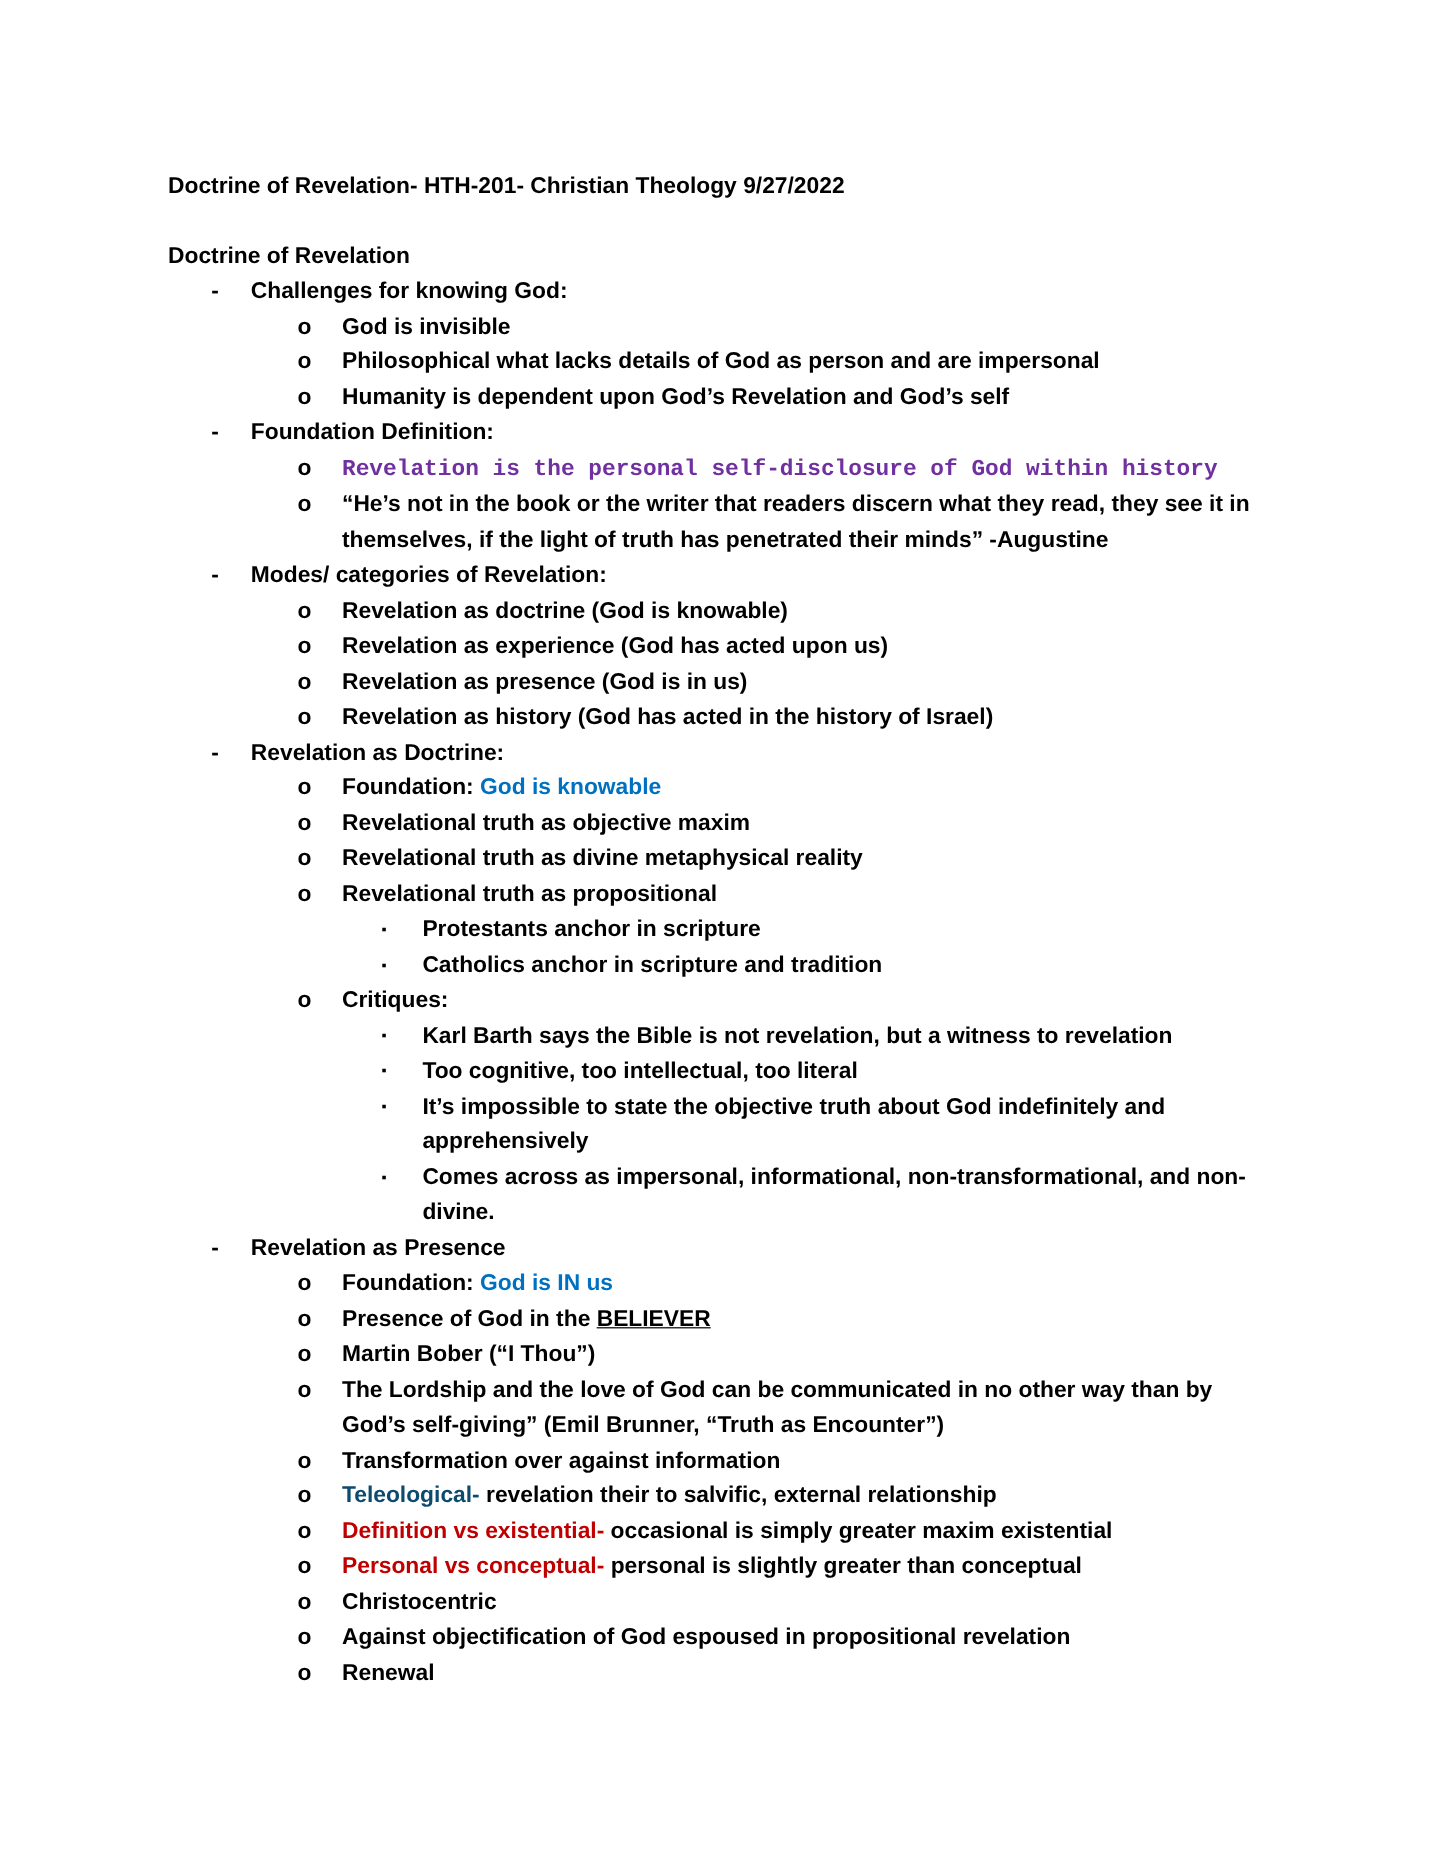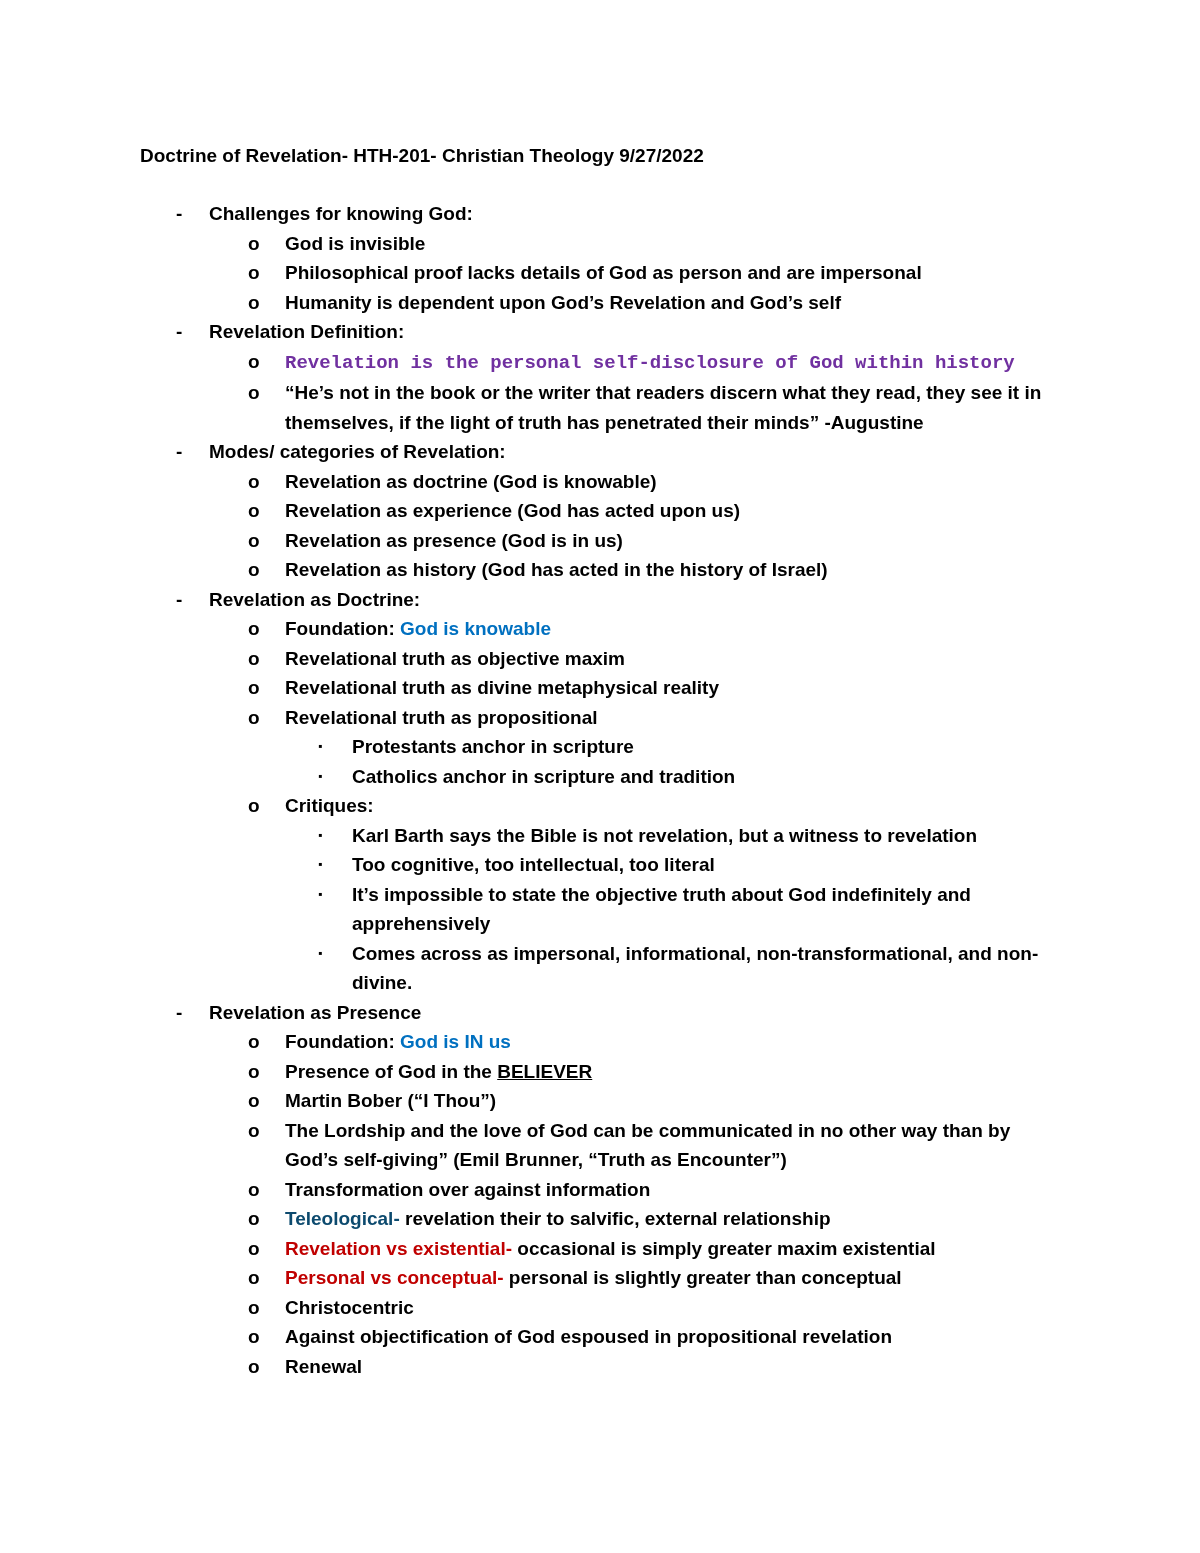--- a/index.html
+++ b/index.html
@@ -49,40 +49,41 @@
   .lvl2 { margin-left: 108px; }
   .lvl2 > .marker { width: 37px; }
   .lvl3 { margin-left: 178px; }
   .lvl3 > .marker { width: 34px; font-size: 12px; line-height: 29.5px; }
 </style>
 </head>
 <body>
 
 <div class="page">
   <div class="doc-title">Doctrine of Revelation- HTH-201- Christian Theology 9/27/2022</div>
+  <div class="doc-heading">Doctrine of Revelation</div>
   <div>
       <div class="row lvl1">
         <span class="marker">-</span>
         <span class="content"><span>Challenges for knowing God:</span></span>
       </div>
       <div class="row lvl2">
         <span class="marker">o</span>
         <span class="content"><span>God is invisible</span></span>
       </div>
       <div class="row lvl2">
         <span class="marker">o</span>
-        <span class="content"><span>Philosophical proof lacks details of God as person and are impersonal</span></span>
+        <span class="content"><span>Philosophical what lacks details of God as person and are impersonal</span></span>
       </div>
       <div class="row lvl2">
         <span class="marker">o</span>
         <span class="content"><span>Humanity is dependent upon God’s Revelation and God’s self</span></span>
       </div>
       <div class="row lvl1">
         <span class="marker">-</span>
-        <span class="content"><span>Revelation Definition:</span></span>
+        <span class="content"><span>Foundation Definition:</span></span>
       </div>
       <div class="row lvl2">
         <span class="marker">o</span>
         <span class="content"><span style="color: rgb(112, 48, 160); font-family: Liberation Mono, monospace;">Revelation is the personal self-disclosure of God within history</span></span>
       </div>
       <div class="row lvl2">
         <span class="marker">o</span>
         <span class="content"><span>“He’s not in the book or the writer that readers discern what they read, they see it in themselves, if the light of truth has penetrated their minds” -Augustine</span></span>
       </div>
       <div class="row lvl1">
@@ -176,21 +177,21 @@
       <div class="row lvl2">
         <span class="marker">o</span>
         <span class="content"><span>Transformation over against information</span></span>
       </div>
       <div class="row lvl2">
         <span class="marker">o</span>
         <span class="content"><span style="color: #0c4a6e;">Teleological-</span><span> revelation their to salvific, external relationship</span></span>
       </div>
       <div class="row lvl2">
         <span class="marker">o</span>
-        <span class="content"><span style="color: rgb(192, 0, 0);">Revelation vs existential-</span><span> occasional is simply greater maxim existential</span></span>
+        <span class="content"><span style="color: rgb(192, 0, 0);">Definition vs existential-</span><span> occasional is simply greater maxim existential</span></span>
       </div>
       <div class="row lvl2">
         <span class="marker">o</span>
         <span class="content"><span style="color: rgb(192, 0, 0);">Personal vs conceptual-</span><span> personal is slightly greater than conceptual</span></span>
       </div>
       <div class="row lvl2">
         <span class="marker">o</span>
         <span class="content"><span>Christocentric</span></span>
       </div>
       <div class="row lvl2">

